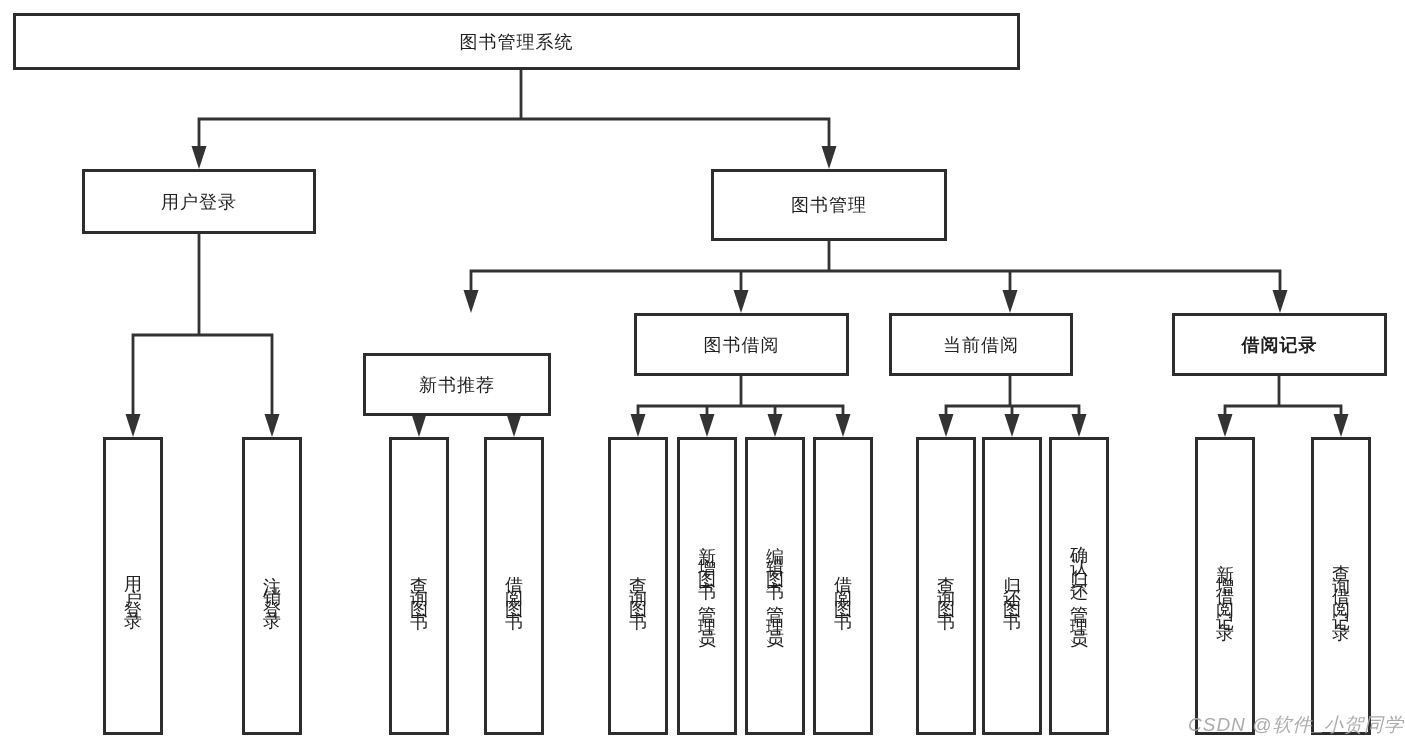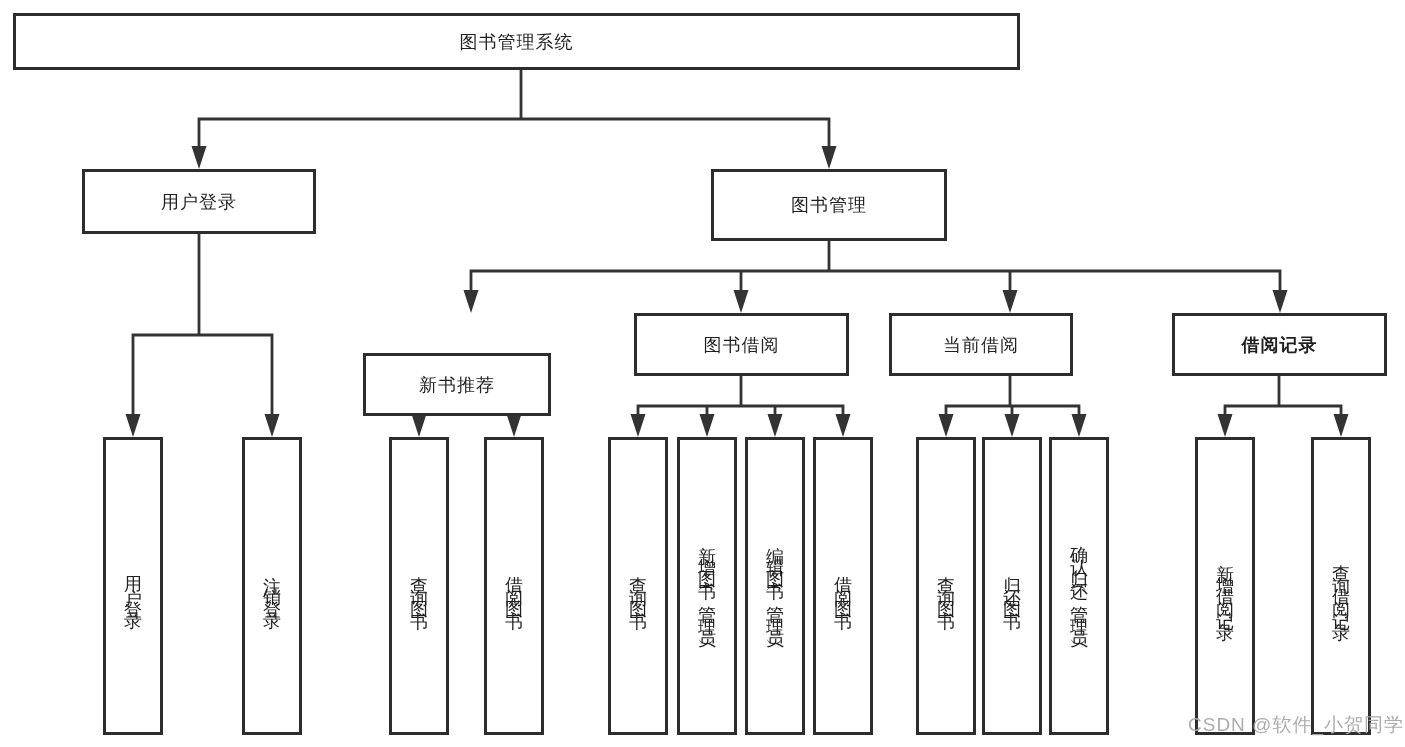--- a/index.html
+++ b/index.html
@@ -71,20 +71,21 @@
   .l-e2 { left: 1311px; }
   .watermark {
     position: absolute;
     left: 1188px;
     top: 712px;
     font-size: 19px;
     color: rgba(168,168,168,0.95);
     z-index: 5;
     white-space: nowrap;
     letter-spacing: 1px;
+    font-style: italic;
   }
 </style>
 </head>
 <body>
 
 <div class="canvas">
 
   <svg class="connectors" width="1405" height="747" viewBox="0 0 1405 747" fill="none" stroke="#333333" stroke-width="2.8">
 
     <g>

